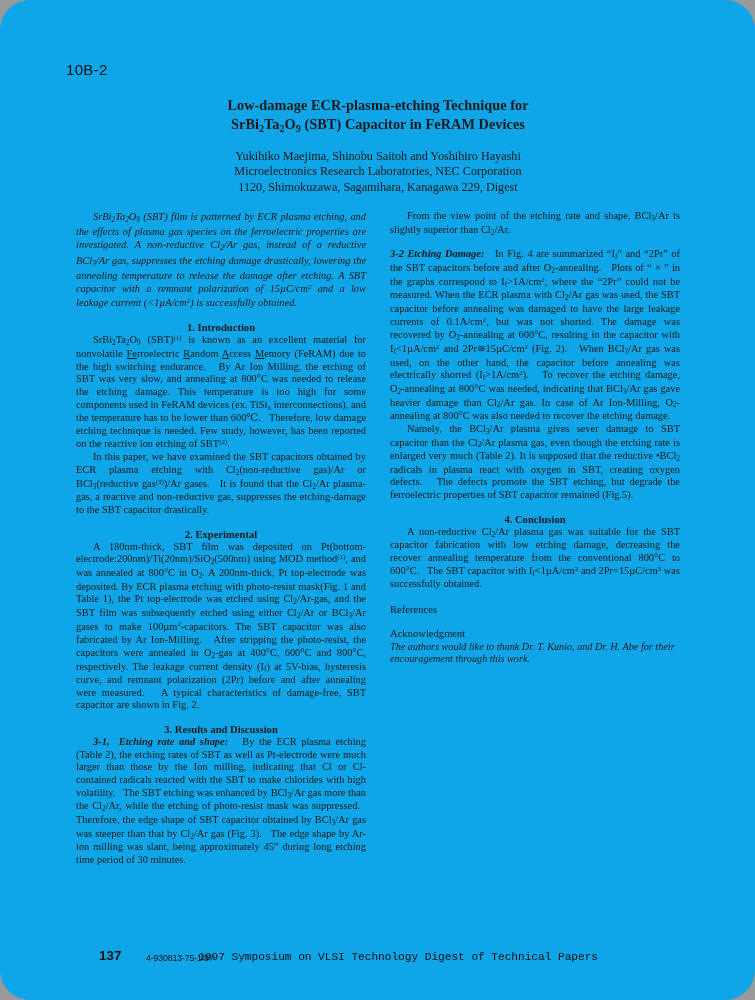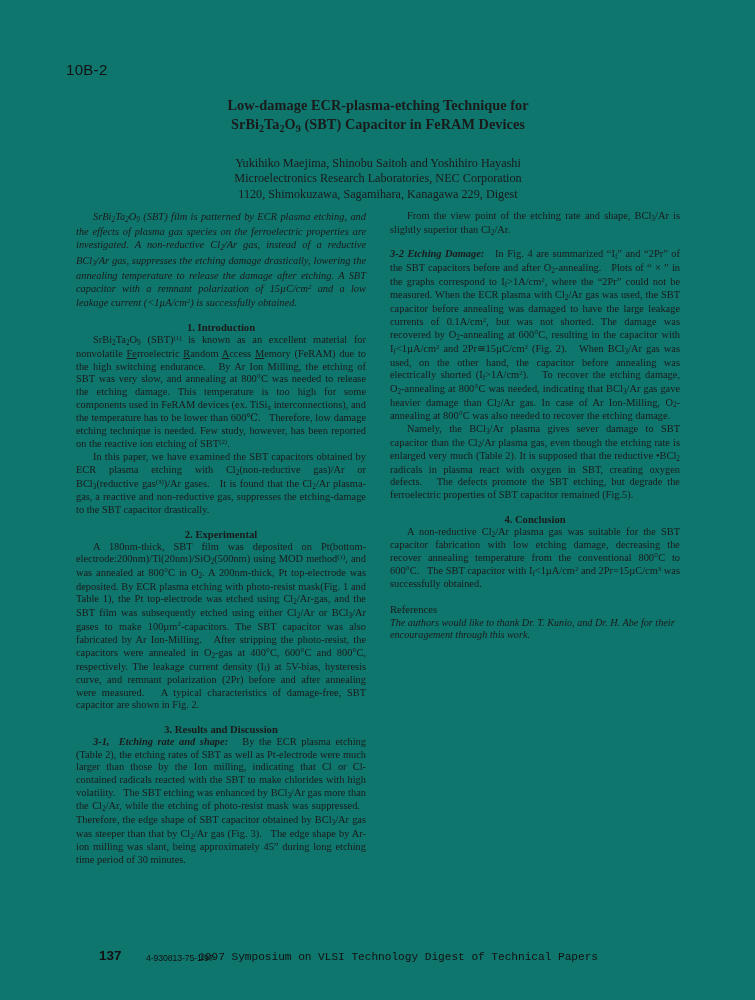--- a/index.html
+++ b/index.html
@@ -4,26 +4,27 @@
 <style>
   html, body {
     margin: 0;
     padding: 0;
     background: #9a9a9a;
   }
   .page {
     position: relative;
     width: 755px;
     height: 1000px;
-    background: #0f766e;
+    background: #0ea5e9;
     margin: 0 auto;
     overflow: hidden;
     font-family: "Liberation Serif", "DejaVu Serif", serif;
     color: #1a1a1a;
     box-sizing: border-box;
+    border-radius: 30px;
   }
 
   
   .session-id {
     position: absolute;
     left: 66px;
     top: 61px;
     font-family: "Liberation Sans", "DejaVu Sans", sans-serif;
     font-size: 15px;
     letter-spacing: 0.3px;
@@ -38,21 +39,21 @@
     width: 604px;
     text-align: center;
   }
   .paper-title {
     font-weight: bold;
     font-size: 14.3px;
     line-height: 19px;
     letter-spacing: 0.05px;
   }
   .authors {
-    margin-top: 21px;
+    margin-top: 14px;
     font-size: 12.2px;
     line-height: 15.3px;
   }
   .affil, .addr {
     font-size: 12.2px;
     line-height: 15.3px;
   }
   sub { font-size: 0.7em; vertical-align: baseline; position: relative; bottom: -0.27em; }
   sup { font-size: 0.66em; vertical-align: baseline; position: relative; top: -0.45em; }
 
@@ -201,20 +202,21 @@
       <p>From the view point of the etching rate and shape, BCl<sub>3</sub>/Ar is slightly superior than Cl<sub>2</sub>/Ar.</p>
 
       <p class="noind" style="margin-top:11px"><span class="run-in">3-2 Etching Damage:</span><span>&nbsp;&nbsp; In Fig. 4 are summarized “I<sub>f</sub>” and “2Pr” of the SBT capacitors before and after O<sub>2</sub>-annealing.&nbsp;&nbsp; Plots of “ × ” in the graphs correspond to I<sub>f</sub>&gt;1A/cm<sup>2</sup>, where the “2Pr” could not be measured. When the ECR plasma with Cl<sub>2</sub>/Ar gas was used, the SBT capacitor before annealing was damaged to have the large leakage currents of 0.1A/cm<sup>2</sup>, but was not shorted. The damage was recovered by O<sub>2</sub>-annealing at 600°C, resulting in the capacitor with I<sub>f</sub>&lt;1µA/cm<sup>2</sup> and 2Pr≅15µC/cm<sup>2</sup> (Fig. 2).&nbsp;&nbsp; When BCl<sub>3</sub>/Ar gas was used, on the other hand, the capacitor before annealing was electrically shorted (I<sub>f</sub>&gt;1A/cm<sup>2</sup>).&nbsp;&nbsp; To recover the etching damage, O<sub>2</sub>-annealing at 800°C was needed, indicating that BCl<sub>3</sub>/Ar gas gave heavier damage than Cl<sub>2</sub>/Ar gas. In case of Ar Ion-Milling, O<sub>2</sub>-annealing at 800°C was also needed to recover the etching damage.</span></p>
       <p>Namely, the BCl<sub>3</sub>/Ar plasma gives sever damage to SBT capacitor than the Cl<sub>2</sub>/Ar plasma gas, even though the etching rate is enlarged very much (Table 2). It is supposed that the reductive •BCl<sub>2</sub> radicals in plasma react with oxygen in SBT, creating oxygen defects.&nbsp;&nbsp; The defects promote the SBT etching, but degrade the ferroelectric properties of SBT capacitor remained (Fig.5).</p>
 
       <h2 class="sec">4. Conclusion</h2>
       <p>A non-reductive Cl<sub>2</sub>/Ar plasma gas was suitable for the SBT capacitor fabrication with low etching damage, decreasing the recover annealing temperature from the conventional 800°C to 600°C.&nbsp;&nbsp; The SBT capacitor with I<sub>f</sub>&lt;1µA/cm<sup>2</sup> and 2Pr=15µC/cm<sup>3</sup> was successfully obtained.</p>
 
       <div class="refs-head">References</div>
 
+      <div class="ack-head">Acknowledgment</div>
       <p class="ack-body">The authors would like to thank Dr. T. Kunio, and Dr. H. Abe for their encouragement through this work.</p>
     </div>
   </div>
 
   <div class="footer">
     <div class="footer-page">137</div>
     <div class="footer-isbn">4-930813-75-1/97</div>
     <div class="footer-venue">1997 Symposium on VLSI Technology Digest of Technical Papers</div>
   </div>
 

